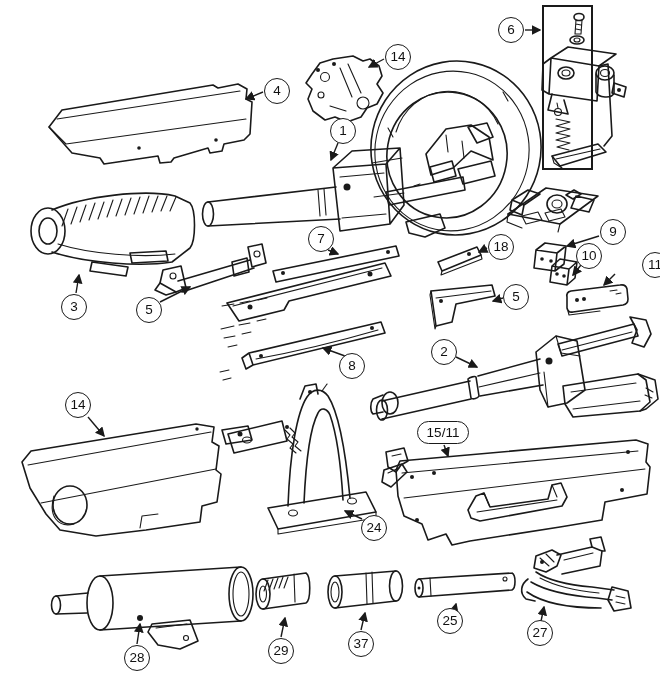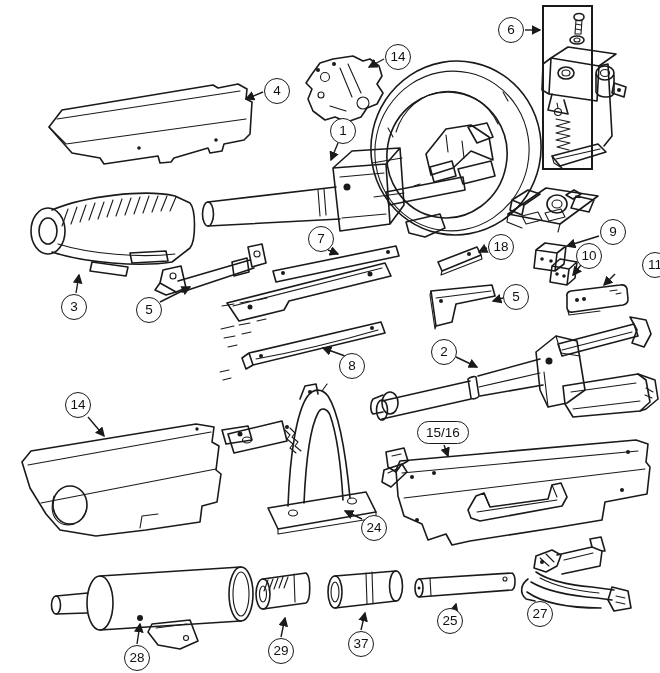--- a/index.html
+++ b/index.html
@@ -307,21 +307,21 @@
   <div class="co" style="left:488px;top:234px">18</div>
   <div class="co" style="left:600px;top:219px">9</div>
   <div class="co" style="left:576px;top:243px">10</div>
   <div class="co" style="left:642px;top:252px">11</div>
   <div class="co" style="left:503px;top:284px">5</div>
   <div class="co" style="left:61px;top:294px">3</div>
   <div class="co" style="left:136px;top:297px">5</div>
   <div class="co" style="left:308px;top:226px">7</div>
   <div class="co" style="left:339px;top:353px">8</div>
   <div class="co" style="left:431px;top:339px">2</div>
-  <div class="co oval" style="left:417px;top:421px">15/16</div>
+  <div class="co oval" style="left:417px;top:421px">15/11</div>
   <div class="co" style="left:65px;top:392px">14</div>
   <div class="co" style="left:361px;top:515px">24</div>
   <div class="co" style="left:124px;top:645px">28</div>
   <div class="co" style="left:268px;top:638px">29</div>
   <div class="co" style="left:348px;top:631px">37</div>
   <div class="co" style="left:437px;top:608px">25</div>
-  <div class="co" style="left:527px;top:601px">27</div>
+  <div class="co" style="left:527px;top:620px">27</div>
 </div>
 
 </body></html>

